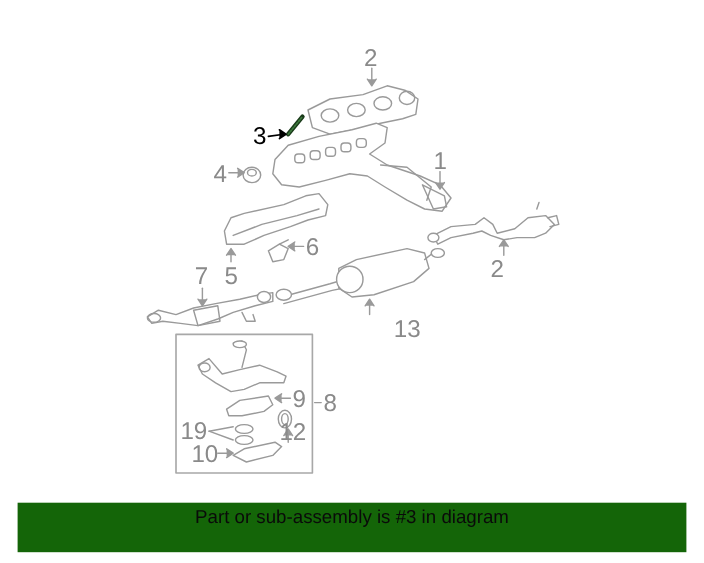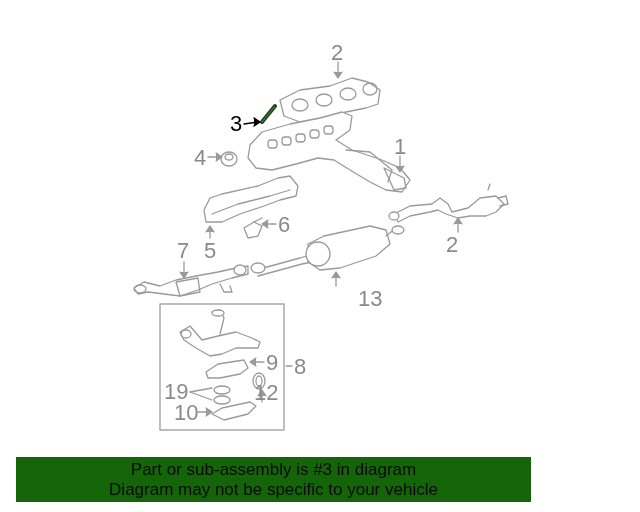--- a/index.html
+++ b/index.html
@@ -1,20 +1,20 @@
 <!DOCTYPE html>
 <html><head>
 <meta charset="utf-8">
 <style>
   html, body { margin: 0; padding: 0; background: #ffffff; }
   body { width: 640px; height: 512px; position: relative; overflow: hidden; font-family: "Liberation Sans", sans-serif; }
   #diagram { position: absolute; left: 0; top: 0; width: 640px; height: 455px; }
   .callout { position: absolute; font-family: "Liberation Sans", sans-serif; font-size: 22px; color: #8a8a8a; line-height: 1; }
   .callout.active { color: #000000; }
-  #banner { position: absolute; left: 16px; top: 457px; width: 515px; height: 45px; background: #146508; color: #0a0a0a; text-align: center; font-size: 17px; line-height: 20px; padding-top: 3px; box-sizing: border-box; }
+  #banner { position: absolute; left: 16px; top: 457px; width: 608px; height: 45px; background: #146508; color: #0a0a0a; text-align: center; font-size: 17px; line-height: 20px; padding-top: 3px; box-sizing: border-box; }
   #banner div { white-space: nowrap; }
 </style>
 </head>
 <body>
 
 <div id="diagram">
   <svg width="640" height="455" viewBox="0 0 640 455" fill="none" stroke="#9a9a9a" stroke-width="1.3" stroke-linejoin="round" stroke-linecap="round">
 
     <g>
       <path d="M280 100 L300 90 L330 86 L352 78 L368 82 L380 90 L378 104 L366 108 L346 112 L322 118 L300 122 L284 116 Z" fill="#fff"></path>
@@ -146,14 +146,13 @@
   <span class="callout" style="left:266px;top:352px;">9</span>
   <span class="callout" style="left:174px;top:402px;">10</span>
   <span class="callout" style="left:164px;top:381px;">19</span>
   <span class="callout" style="left:254px;top:382px;">12</span>
   <span class="callout" style="left:324px;top:288px;margin-left:34px;">13</span>
   <span class="callout" style="left:446px;top:234px;">2</span>
 </div>
 
 <div id="banner">
   <div>Part or sub-assembly is #3 in diagram</div>
-  <div>Diagram may not be specific to your vehicle</div>
 </div>
 
 </body></html>

